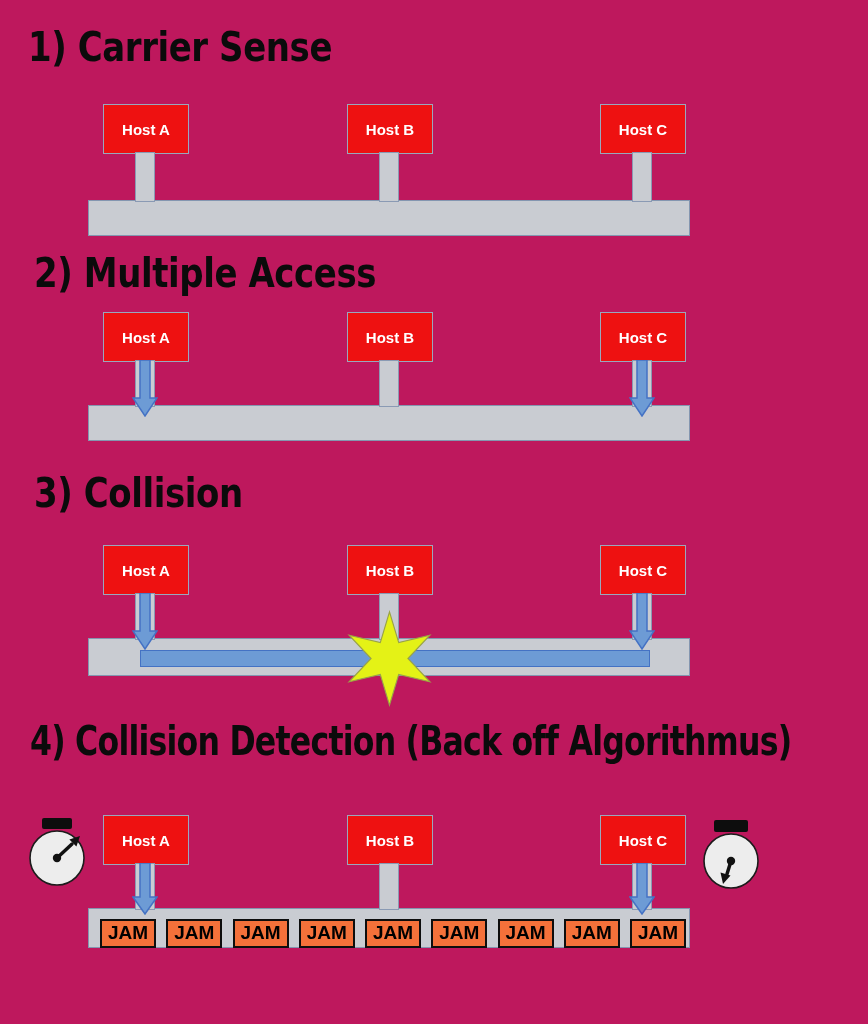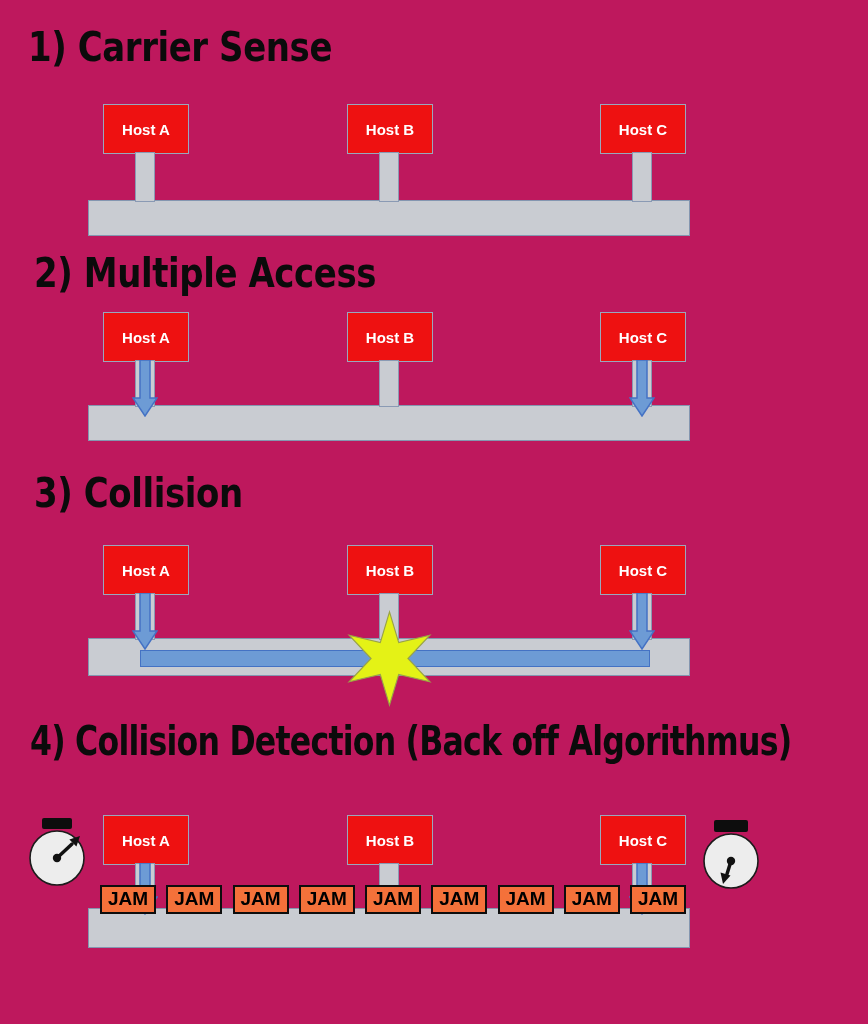--- a/index.html
+++ b/index.html
@@ -106,21 +106,21 @@
   <div class="stem" style="left:379px;top:863px;height:47px;"></div>
   <div class="stem" style="left:632px;top:863px;height:47px;"></div>
 
   <svg class="arrow" style="left:132px;top:863px;height:52px;" viewBox="0 0 26 52">
     <path d="M8,0 L8,34 L1,34 L13,51 L25,34 L18,34 L18,0 Z" fill="#6d9bd5" stroke="#4472c4" stroke-width="1.5"></path>
     </svg>
   <svg class="arrow" style="left:629px;top:863px;height:52px;" viewBox="0 0 26 52">
     <path d="M8,0 L8,34 L1,34 L13,51 L25,34 L18,34 L18,0 Z" fill="#6d9bd5" stroke="#4472c4" stroke-width="1.5"></path>
     </svg>
 
-  <div class="jam-row" style="left:100px;top:884px;width:586px;height:30px;">
+  <div class="jam-row" style="left:100px;top:918px;width:586px;height:30px;">
     <div class="jam">
         <span>JAM</span>
       </div>
     <div class="jam">
         <span>JAM</span>
       </div>
     <div class="jam">
         <span>JAM</span>
       </div>
     <div class="jam">

